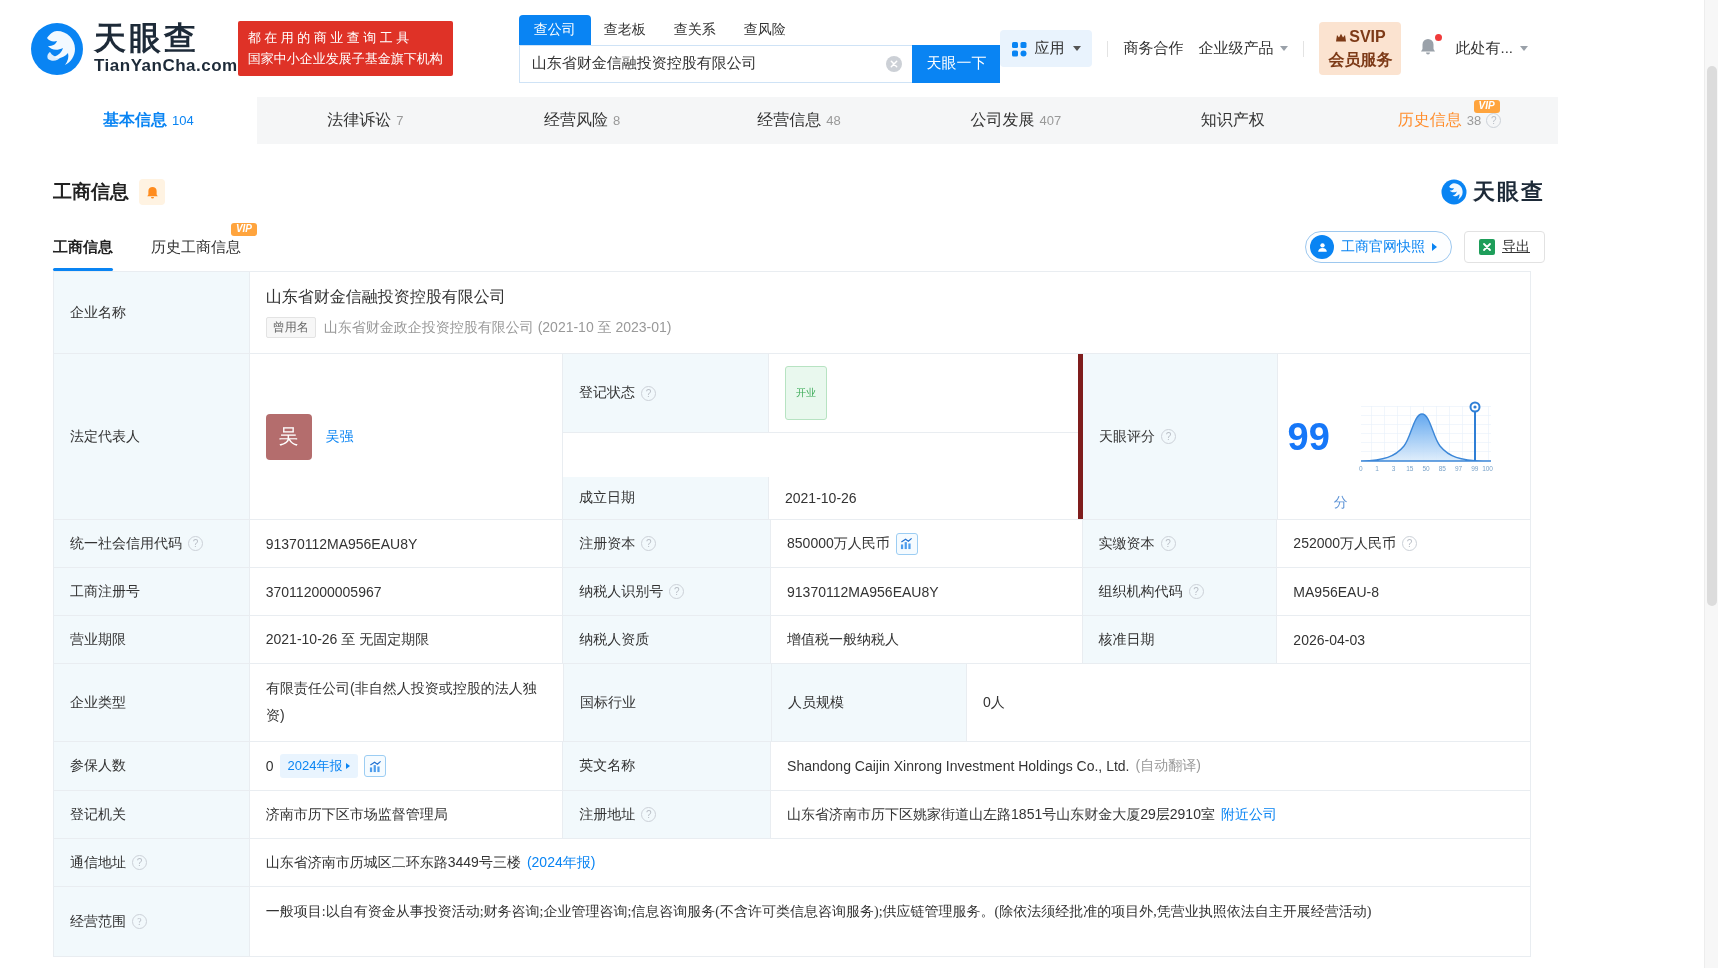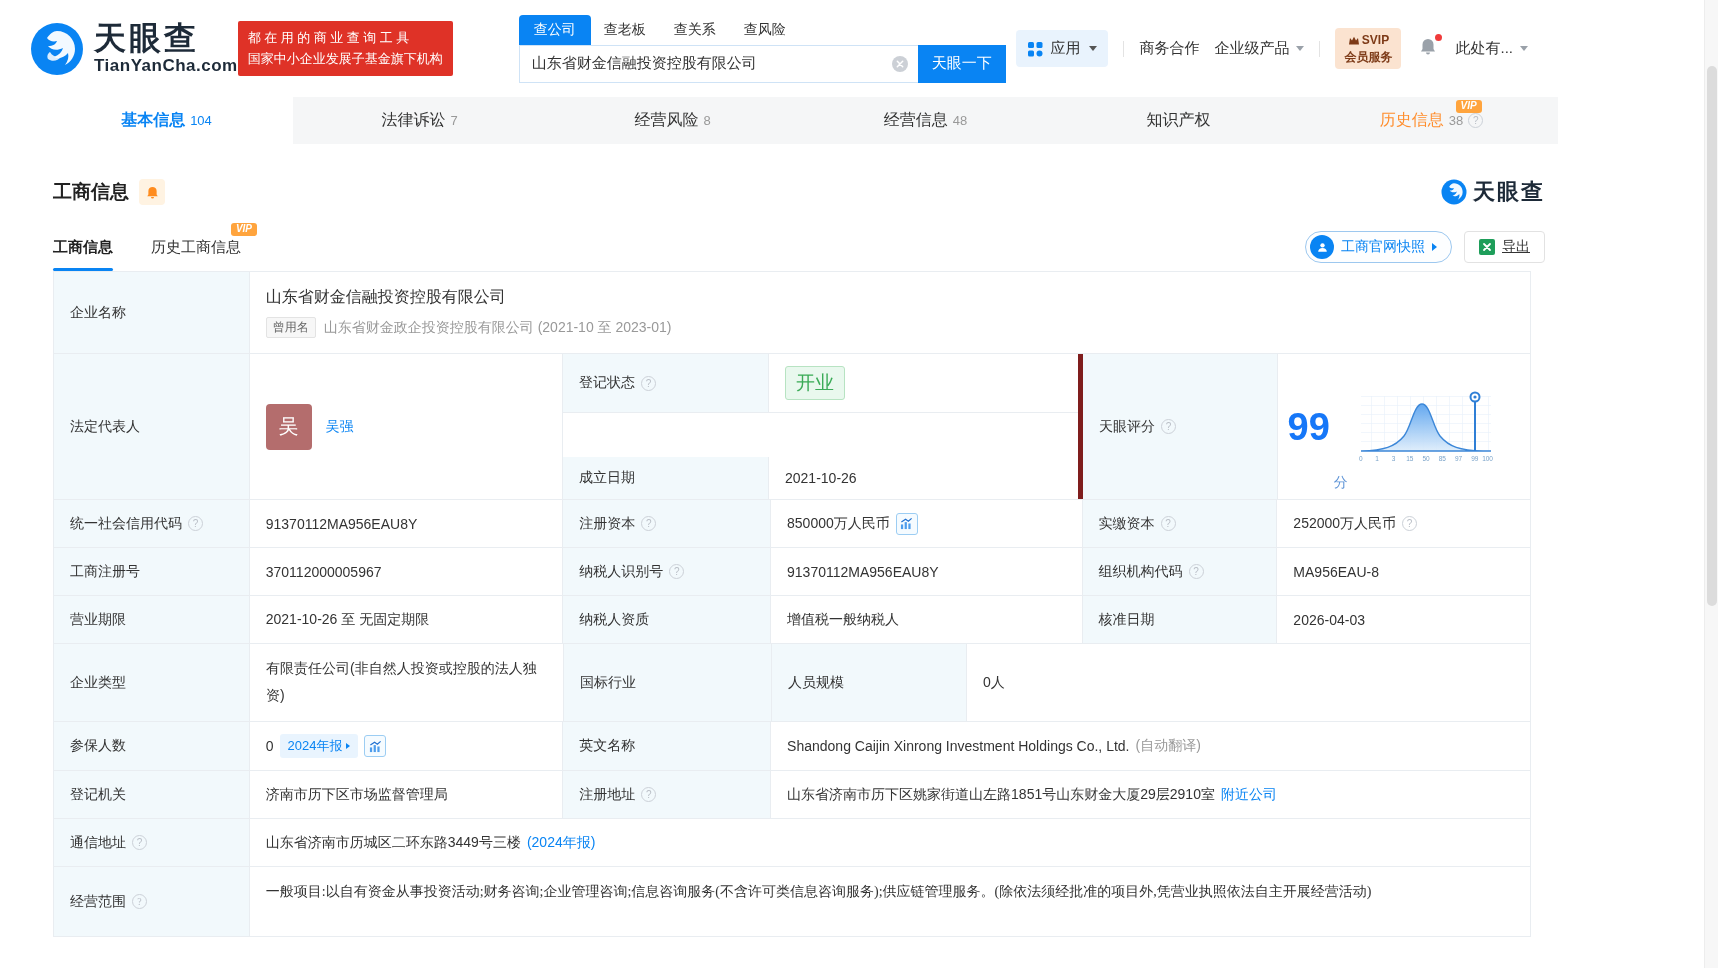--- a/index.html
+++ b/index.html
@@ -20,21 +20,21 @@
   .sinwrap { position:relative; flex:1; }
   .sinwrap input { width:100%; height:38px; border:1px solid #cfe3f6; border-right:none; padding:0 36px 0 12px; font-size:15px; color:#333; outline:none; font-family:inherit; }
   .clear-ic { position:absolute; right:10px; top:11px; width:16px; height:16px; cursor:pointer; }
   .sbtn { width:88px; background:#0984f3; color:#fff; border:none; font-size:15px; cursor:pointer; font-family:inherit; }
   .hnav { margin-left:auto; display:flex; align-items:center; gap:15px; white-space:nowrap; }
   .apps { background:#e9f3fd; border-radius:4px; padding:9px 11px; display:flex; align-items:center; gap:7px; font-size:15px; cursor:pointer; }
   .caret { width:0; height:0; border-left:4px solid transparent; border-right:4px solid transparent; border-top:5px solid #555; display:inline-block; margin-left:2px; }
   .caret.lite { border-top-color:#9aa1a9; }
   .sep { width:1px; height:16px; background:#e3e3e3; }
   .hlink { font-size:15px; color:#333; cursor:pointer; display:flex; align-items:center; gap:5px; }
-  .svip { background:#fbe3d0; border-radius:4px; padding:4px 9px; text-align:center; font-size:12px; font-weight:bold; color:#7d3a17; line-height:1.4; cursor:pointer; }
+  .svip { background:#fbe3d0; border-radius:4px; padding:4px 9px; text-align:center; font-size:16px; font-weight:bold; color:#7d3a17; line-height:1.4; cursor:pointer; }
   .svip .r1 { display:flex; align-items:center; gap:2px; justify-content:center; }
   .bellwrap { position:relative; cursor:pointer; padding:2px; }
   .reddot { position:absolute; top:-1px; right:-2px; width:7px; height:7px; border-radius:50%; background:#f03b3b; }
   
   .tabstrip { margin-left:40px; width:1518px; height:47px; background:#f5f6f7; display:flex; }
   .mtab { flex:1; display:flex; align-items:center; justify-content:center; gap:5px; font-size:16px; color:#333; cursor:pointer; position:relative; }
   .mtab .cnt { font-size:13px; color:#999; }
   .mtab.active { background:#fff; color:#0984f3; font-weight:bold; }
   .mtab.active .cnt { color:#0984f3; font-weight:normal; }
   .mtab.hist { color:#ff8e2e; }
@@ -75,21 +75,21 @@
   .tagGray { background:#f7f7f7; border:1px solid #e3e3e3; color:#666; font-size:12px; padding:1px 6px; border-radius:2px; }
   .grayt { color:#999; }
   .link { color:#0984f3; cursor:pointer; text-decoration:none; }
   .avatar { width:46px; height:46px; border-radius:4px; background:#b46d6d; color:#fff; font-size:20px; display:flex; align-items:center; justify-content:center; cursor:pointer; flex:none; }
   .midcol { width:520px; display:flex; flex-direction:column; padding:0; border-right:5px solid #7f1d1d;gap:44px; }
   .half { flex:1; display:flex; }
   .half:first-child { border-bottom:1px solid #e9edf1; }
   .half .c { border-right:1px solid #e9edf1; }
   .half .c:last-child { border-right:none; }
   .h-l { width:208px; } .h-v { width:312px; }
-  .tagGreen { background:#e9f8ee; border:1px solid #b7e3c2; color:#3bab57; font-size:19px; padding:3px 10px; border-radius:3px; }
+  .tagGreen { background:#e9f8ee; border:1px solid #b7e3c2; color:#3bab57; font-size:10px; padding:19px 10px; border-radius:3px; }
   .scorecell { padding:2px 4px 2px 10px; gap:4px; }
   .scorenum { font-size:38px; font-weight:bold; color:#1677f8; line-height:1; }
   .scoreunit { font-size:14px; color:#5d93d6; align-self:flex-end; margin-bottom:5px; }
   .trendbox { width:22px; height:22px; border:1px solid #9ccdf3; border-radius:3px; background:#f5fbff; display:flex; align-items:center; justify-content:center; cursor:pointer; flex:none; }
   .chipblue { background:#e9f4fe; color:#0984f3; font-size:13px; padding:3px 8px; border-radius:3px; display:inline-flex; align-items:center; gap:4px; cursor:pointer; }
   .tri-r2 { width:0; height:0; border-top:3.5px solid transparent; border-bottom:3.5px solid transparent; border-left:4.5px solid #0984f3; display:inline-block; }
   
   .sbtrack { position:absolute; right:0; top:0; width:14px; height:968px; background:#f7f7f7; border-left:1px solid #ededed; }
   .sbthumb { position:absolute; left:2px; top:66px; width:10px; height:540px; background:#dcdcdc; border-radius:6px; }
 </style>
@@ -182,20 +182,24 @@
     <span>法律诉讼</span>
     <span class="cnt">7</span>
   </div>
   <div class="mtab">
     <span>经营风险</span>
     <span class="cnt">8</span>
   </div>
   <div class="mtab">
     <span>经营信息</span>
     <span class="cnt">48</span>
+  </div>
+  <div class="mtab">
+    <span>公司发展</span>
+    <span class="cnt">407</span>
   </div>
   <div class="mtab">
     <span>知识产权</span>
   </div>
   <div class="mtab hist">
     <span class="vipfloat vipbadge">VIP</span>
     <span>历史信息</span>
     <span class="cnt">38</span>
     <span class="help">?</span>
   </div>

